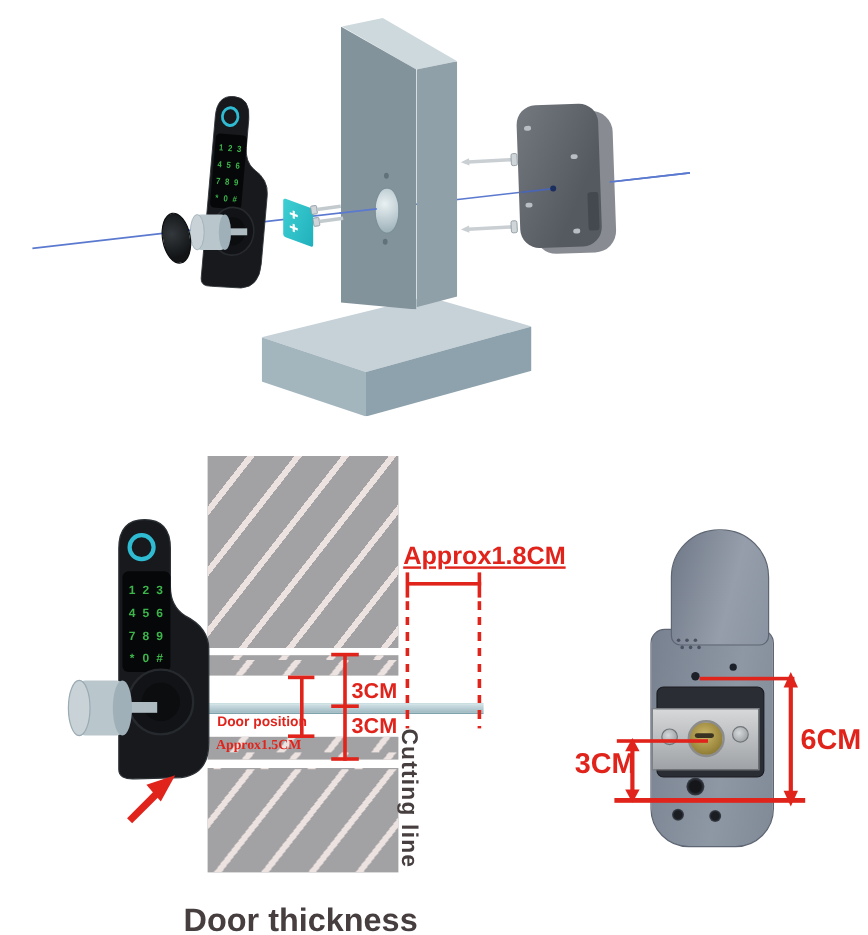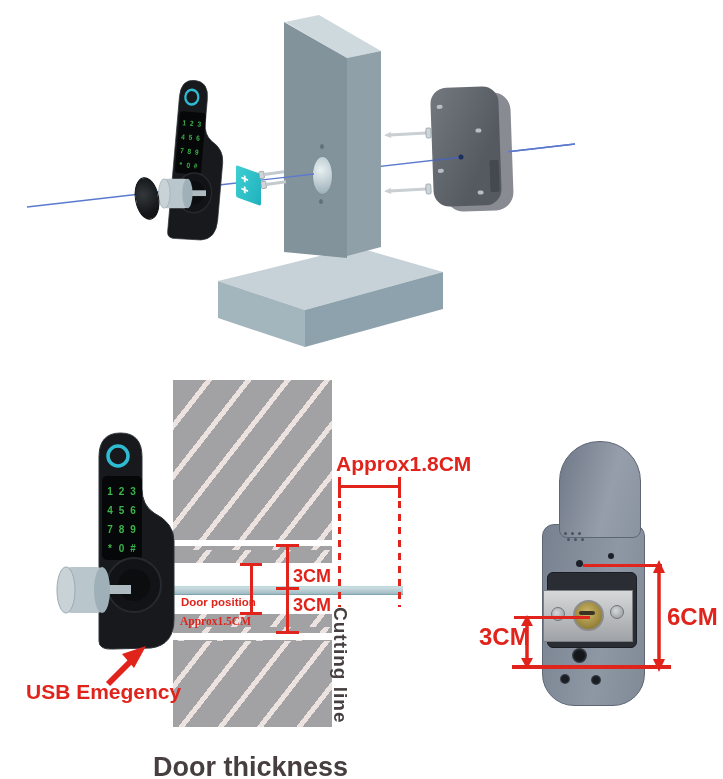--- a/index.html
+++ b/index.html
@@ -112,21 +112,21 @@
 
   <div class="abs" style="left:0;top:360px;width:500px;height:419px;">
 
     <div class="abs hatch" style="left:173px;top:20px;width:159px;height:160px;z-index:1;"></div>
     <div class="abs hatch" style="left:173px;top:186px;width:159px;height:17px;z-index:1;background-position:0 -166px;"></div>
     <div class="abs hatch" style="left:173px;top:254px;width:159px;height:19px;z-index:1;background-position:0 -234px;"></div>
     <div class="abs hatch" style="left:173px;top:280px;width:159px;height:87px;z-index:1;background-position:0 -260px;"></div>
 
     <div class="abs" style="left:140px;top:226px;width:263px;height:7px;z-index:2;background:linear-gradient(180deg,#cfe0e4,#9fb9c2);border-top:1px solid #bcd8da;border-bottom:1px solid #7fa3ac;"></div>
 
-    <div class="abs red-label" style="left:336px;top:92px;font-size:21px;z-index:3;">Approx1.8CM</div>
+    <div class="abs red-label" style="left:336px;top:92px;font-size:21px;z-index:3;text-decoration:underline;">Approx1.8CM</div>
     <div class="abs red-line" style="left:339px;top:125px;width:62px;height:3px;z-index:3;"></div>
     <div class="abs red-line" style="left:338px;top:117px;width:3px;height:21px;z-index:3;"></div>
     <div class="abs red-line" style="left:398px;top:117px;width:3px;height:21px;z-index:3;"></div>
     <div class="abs red-dash" style="left:338px;top:141px;width:3px;height:106px;z-index:3;"></div>
     <div class="abs red-dash" style="left:398px;top:141px;width:3px;height:106px;z-index:3;"></div>
 
     <div class="abs red-line" style="left:250px;top:204px;width:3px;height:51px;z-index:3;"></div>
     <div class="abs red-line" style="left:240px;top:203px;width:22px;height:3px;z-index:3;"></div>
     <div class="abs red-line" style="left:240px;top:252px;width:22px;height:3px;z-index:3;"></div>
 
@@ -168,21 +168,20 @@
       <rect x="54" y="23" width="24" height="9" fill="#aebcc2"></rect>
       <rect x="12" y="5" width="38" height="46" rx="6" fill="#b9c6cb"></rect>
       <ellipse cx="49" cy="28" rx="8" ry="23" fill="#9fb0b8"></ellipse>
       <ellipse cx="13" cy="28" rx="9" ry="23" fill="#c9d3d7" stroke="#9aabb3" stroke-width="1"></ellipse>
     </svg>
 
     <svg class="abs" style="left:98px;top:278px;z-index:6;" width="58" height="52" viewBox="0 0 58 52">
       <line x1="10" y1="46" x2="32" y2="24" stroke="#e0241c" stroke-width="6"></line>
       <polygon points="48,8 24,16 36,30" fill="#e0241c"></polygon>
     </svg>
-    <div class="abs red-label" style="left:26px;top:320px;font-size:21px;z-index:6;">USB Emegency</div>
 
     <div class="abs dark-label" style="left:153px;top:392px;font-size:27px;z-index:6;">Door thickness</div>
   </div>
 
   <div class="abs" style="left:456px;top:400px;width:273px;height:340px;text-align:center;">
 
     <div class="abs" style="left:86px;top:124px;width:101px;height:180px;z-index:1;border-radius:12px 12px 32px 32px;background:linear-gradient(100deg,#78818f,#8e97a4 60%,#808996);border:1px solid #5e6673;"></div>
     <div class="abs" style="left:103px;top:41px;width:80px;height:95px;z-index:2;border-radius:40px 40px 8px 8px;background:linear-gradient(105deg,#6f7887,#969eab 60%,#8a93a1);border:1px solid #5e6673;"></div>
 
     <div class="abs" style="left:108px;top:132px;width:3px;height:3px;border-radius:50%;background:#4a5160;z-index:3;"></div>

